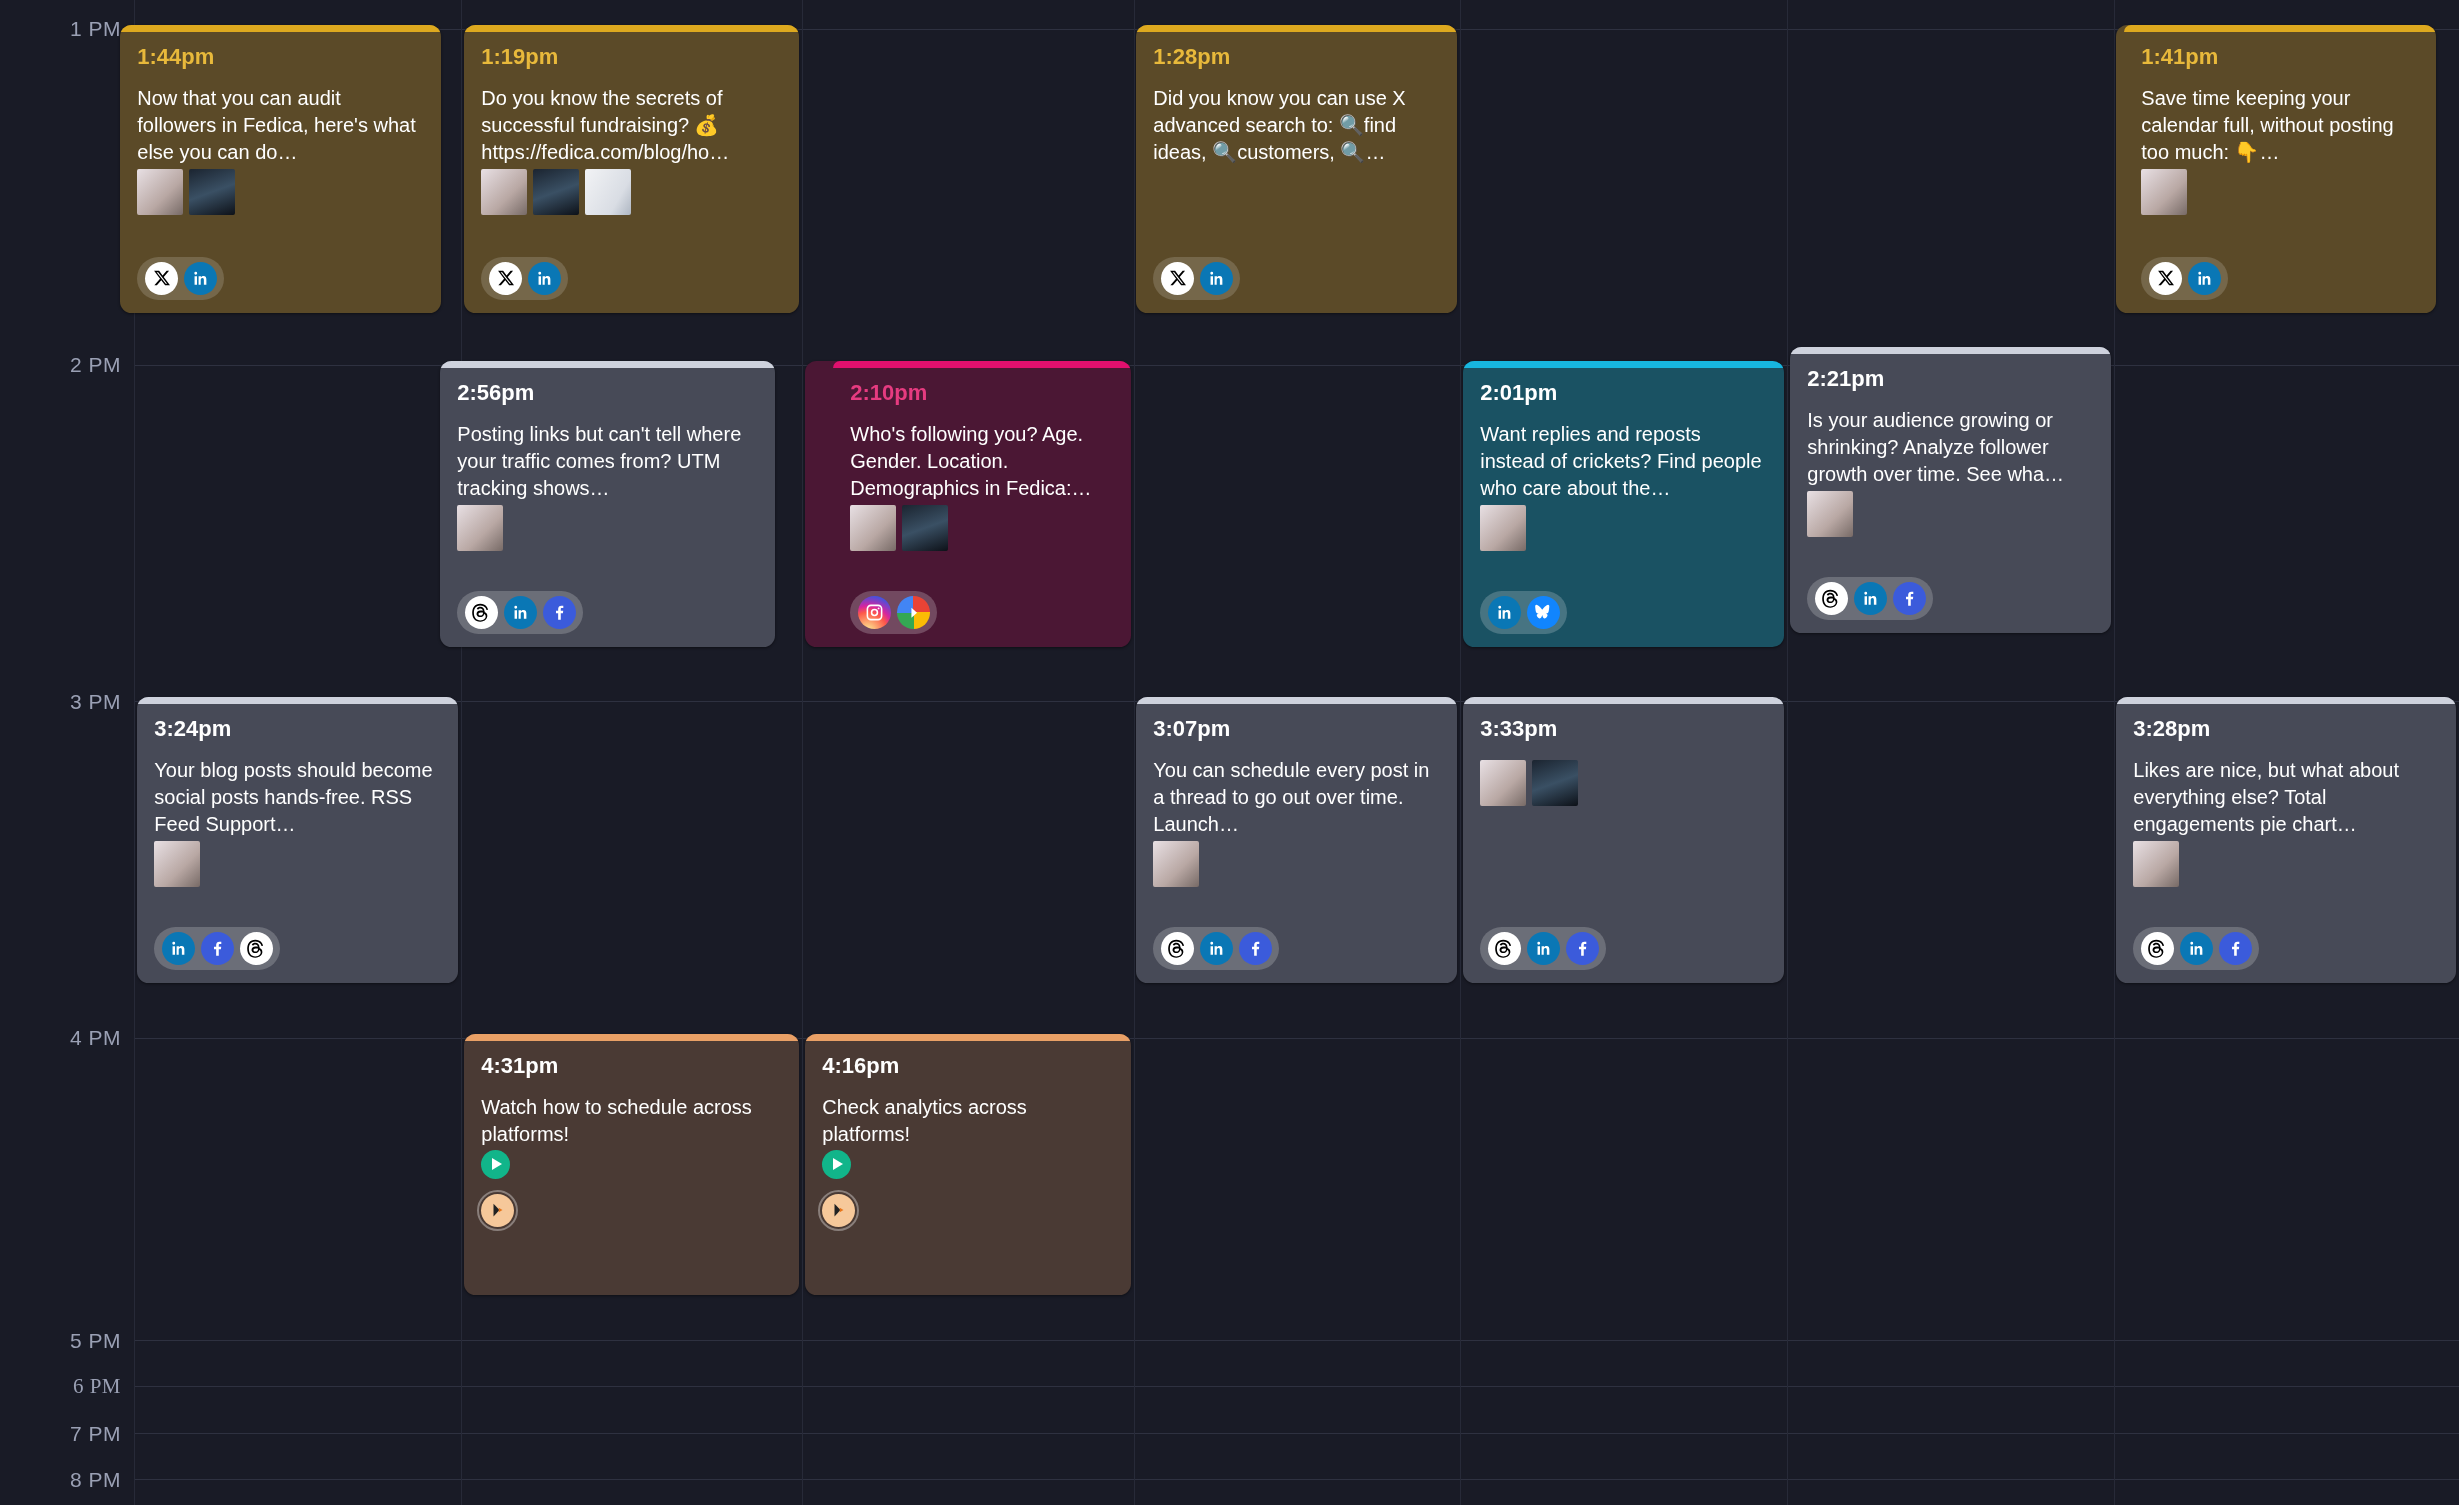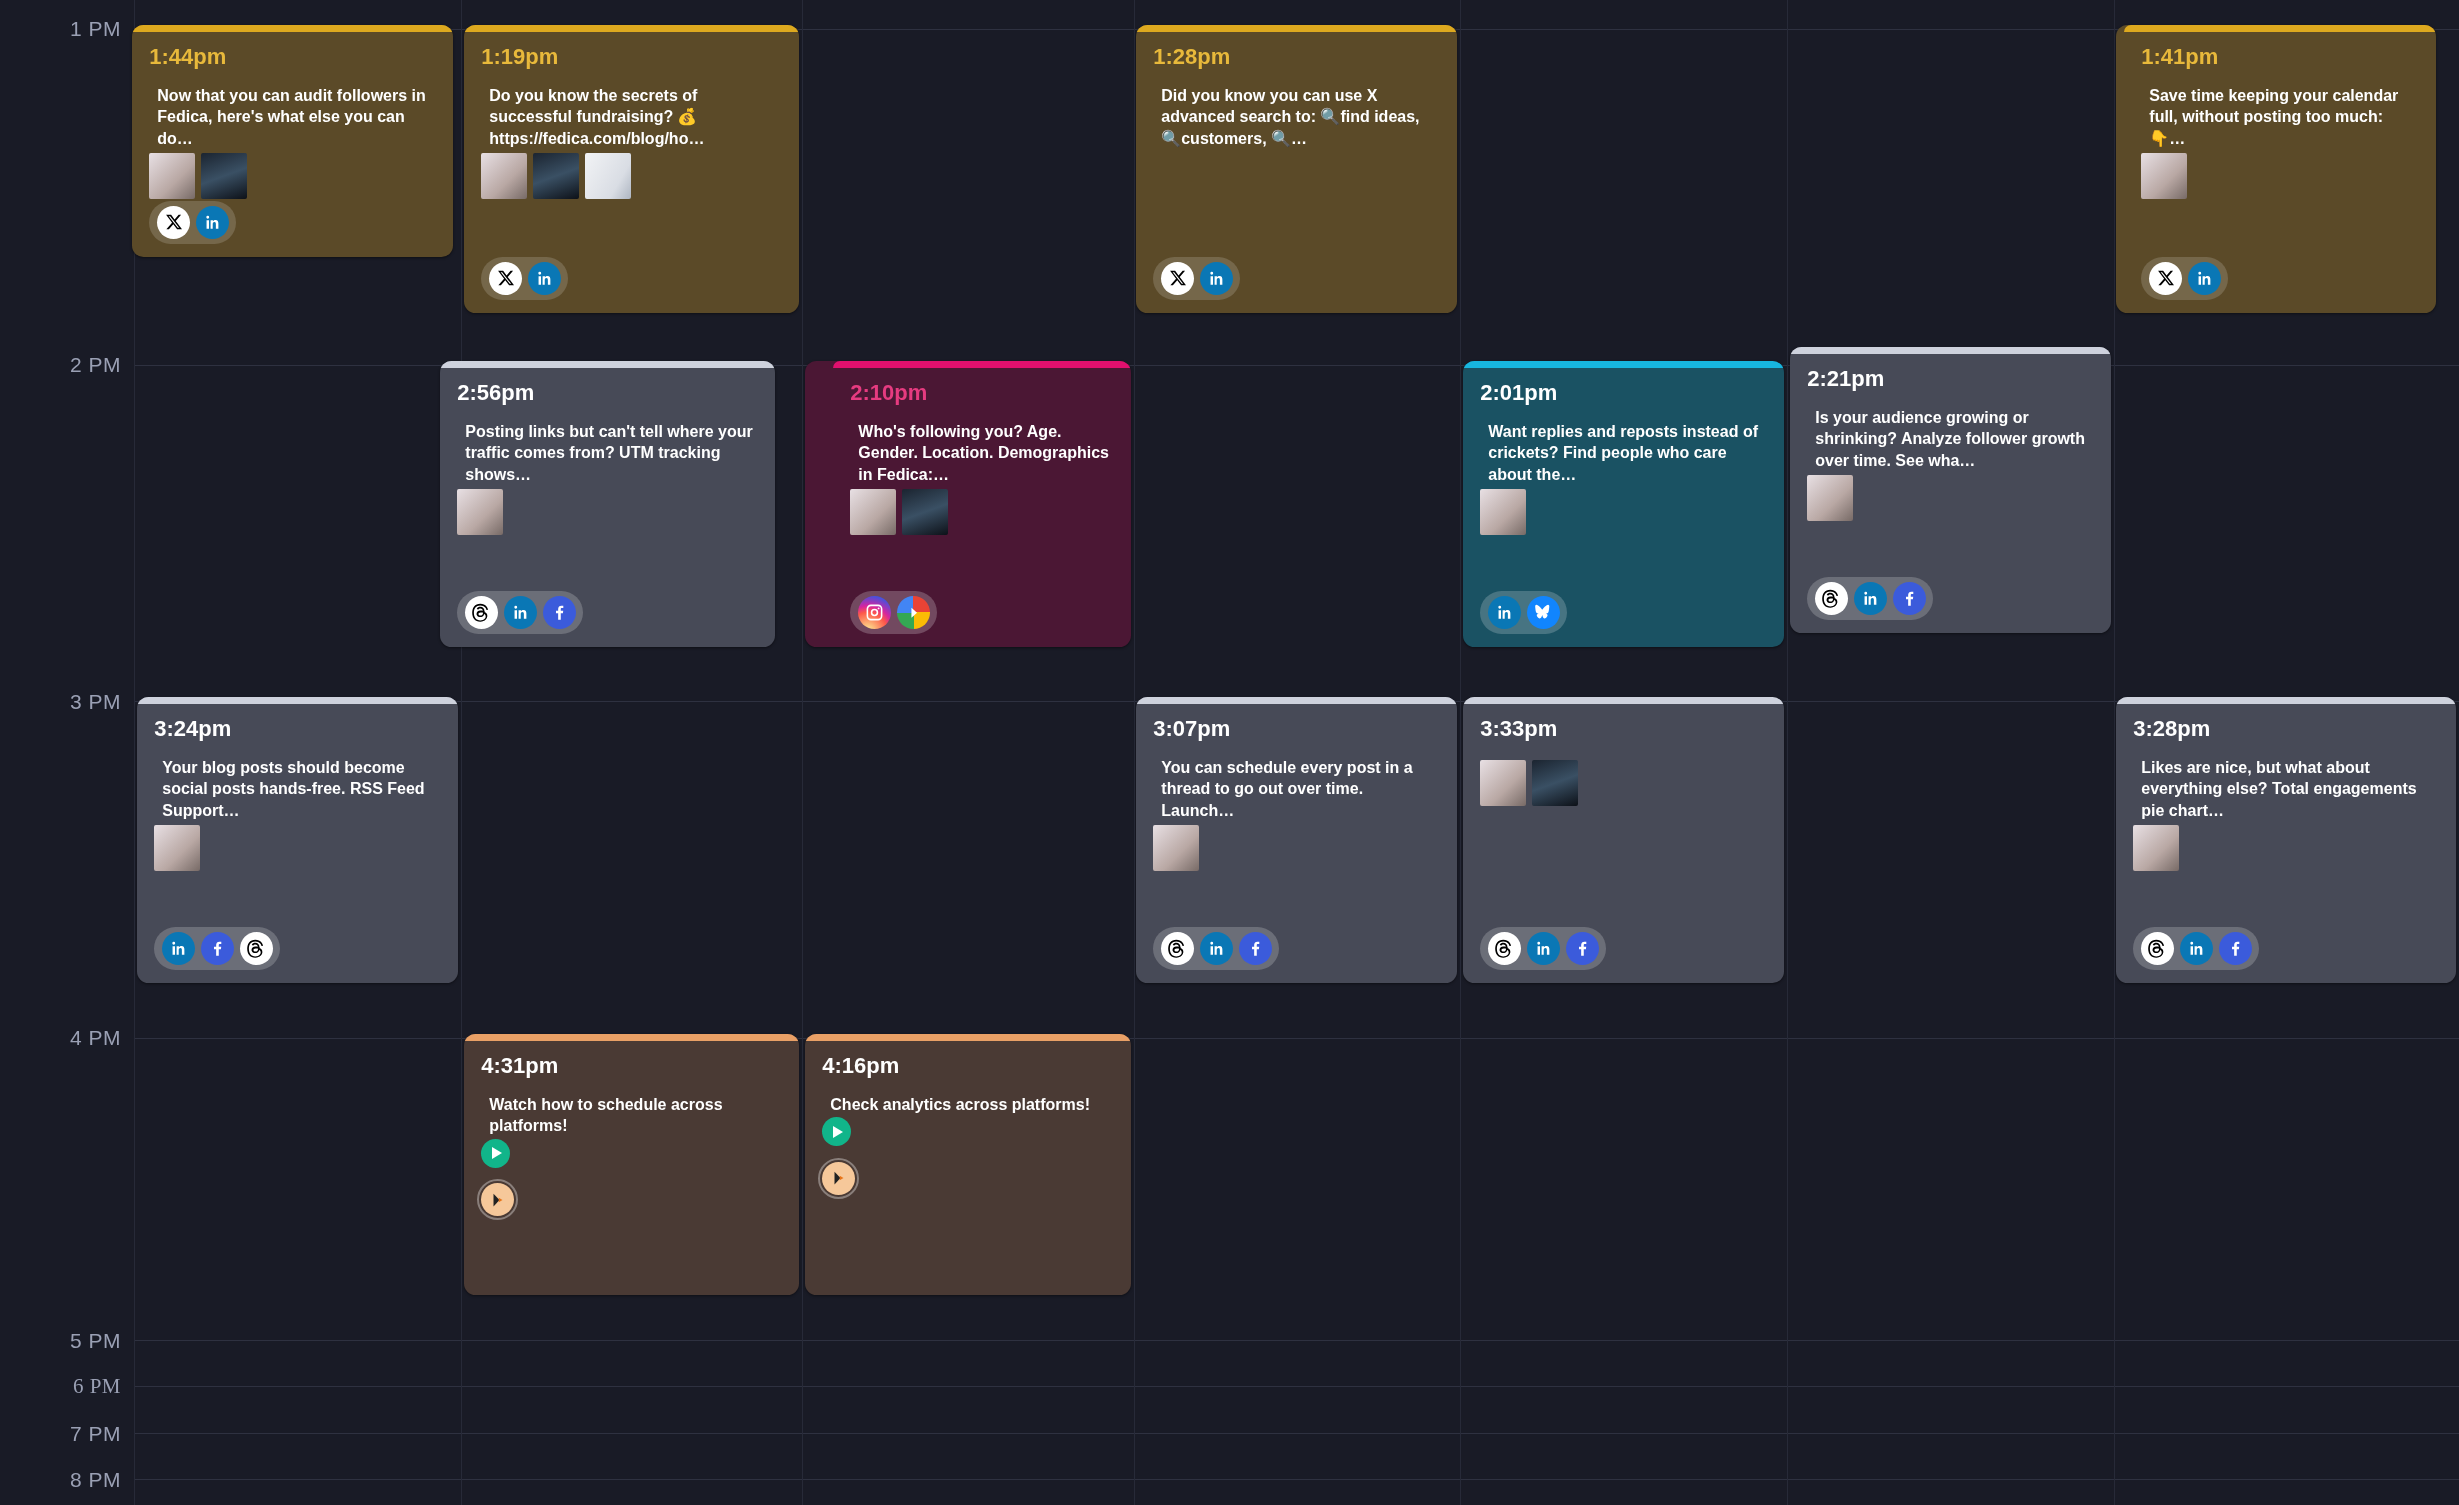--- a/index.html
+++ b/index.html
@@ -44,24 +44,23 @@
     box-shadow: 0 1px 2.9px rgba(0,0,0,.45);
     display: flex; flex-direction: column;
   }
   .card-bar { height: 6.7px; width: 100%; flex: none; border-radius: 11.5px 11.5px 0 0; }
   .card-body { padding: 13.4px 17.3px 13.4px 17.3px; flex: 1 1 auto; display: flex; flex-direction: column; }
   .card-time {
     font-size: 22px; font-weight: bold;
     line-height: 1.1; margin-bottom: 15.4px;
   }
   .card-text {
-    font-size: 16px; font-weight: bold;
+    font-size: 20px; font-weight: normal;
     color: #ffffff; line-height: 1.35;
     overflow: hidden;
-    margin-left: 8px;
   }
   .thumbs { display: flex; gap: 5.8px; margin-top: 3.8px; }
   .thumb {
     width: 46px; height: 46px; flex: none;
     background: #14161d; border-radius: 1.9px;
     background-size: cover; background-position: center;
   }
   .platforms {
     display: inline-flex; align-items: center; gap: 5.8px;
     margin-top: auto; align-self: flex-start;
@@ -143,21 +142,21 @@
       <div class="hour-label" style="top: 18px;">1 PM</div>
       <div class="hour-label" style="top: 354px;">2 PM</div>
       <div class="hour-label" style="top: 691px;">3 PM</div>
       <div class="hour-label" style="top: 1027px;">4 PM</div>
       <div class="hour-label" style="top: 1330px;">5 PM</div>
       <div class="hour-label" style="top: 1376px; font-family: Liberation Serif, serif;">6 PM</div>
       <div class="hour-label" style="top: 1423px;">7 PM</div>
       <div class="hour-label" style="top: 1469px;">8 PM</div>
     </div>
   <div id="events">
-      <div class="card pal-amber" style="left: 132px; top: 25px; width: 321px; height: 232px;">
+      <div class="card pal-amber" style="left: 120px; top: 25px; width: 321px; height: 288px;">
         <div class="card-bar"></div>
         <div class="card-body">
           <div class="card-time">1:44pm</div>
           <div class="card-text">Now that you can audit followers in Fedica, here's what else you can do…</div>
           <div class="thumbs">
             <div class="thumb" style="background-image: linear-gradient(135deg, rgb(232, 224, 228), rgb(185, 168, 164) 60%, rgb(119, 106, 102));"></div>
             <div class="thumb" style="background-image: linear-gradient(160deg, rgb(27, 36, 48), rgb(58, 80, 100) 50%, rgb(13, 17, 24));"></div>
           </div>
           <div class="platforms">
             <span class="pf pf-x">

